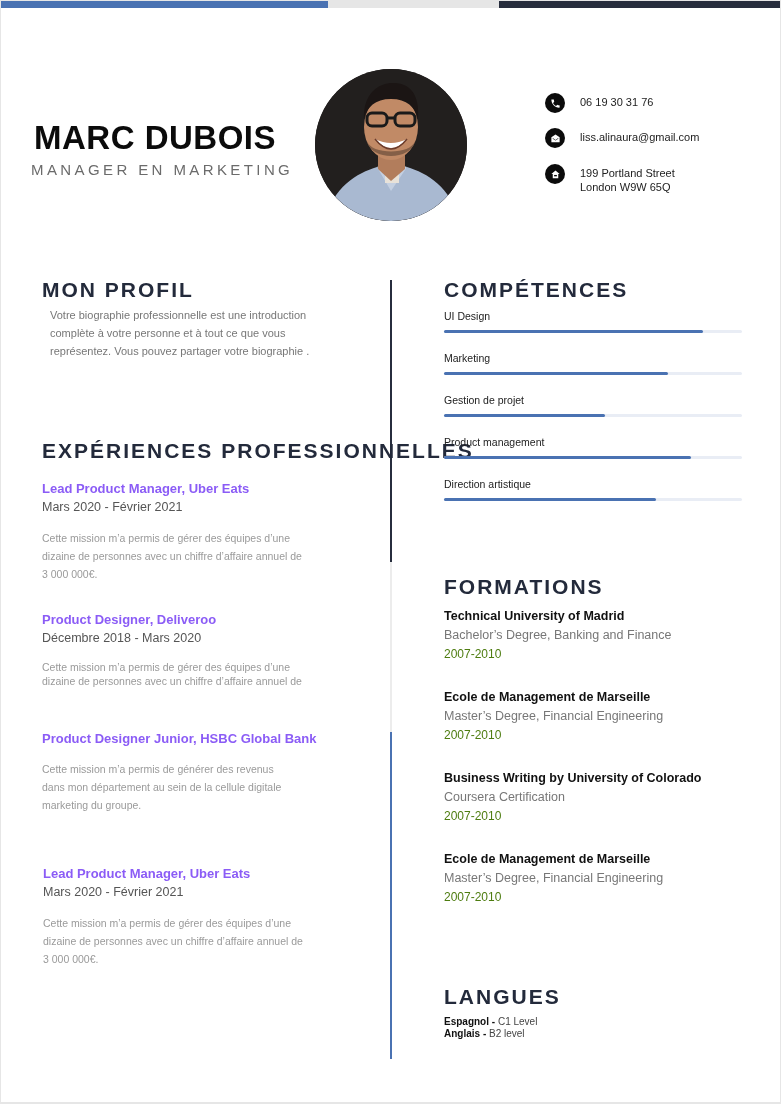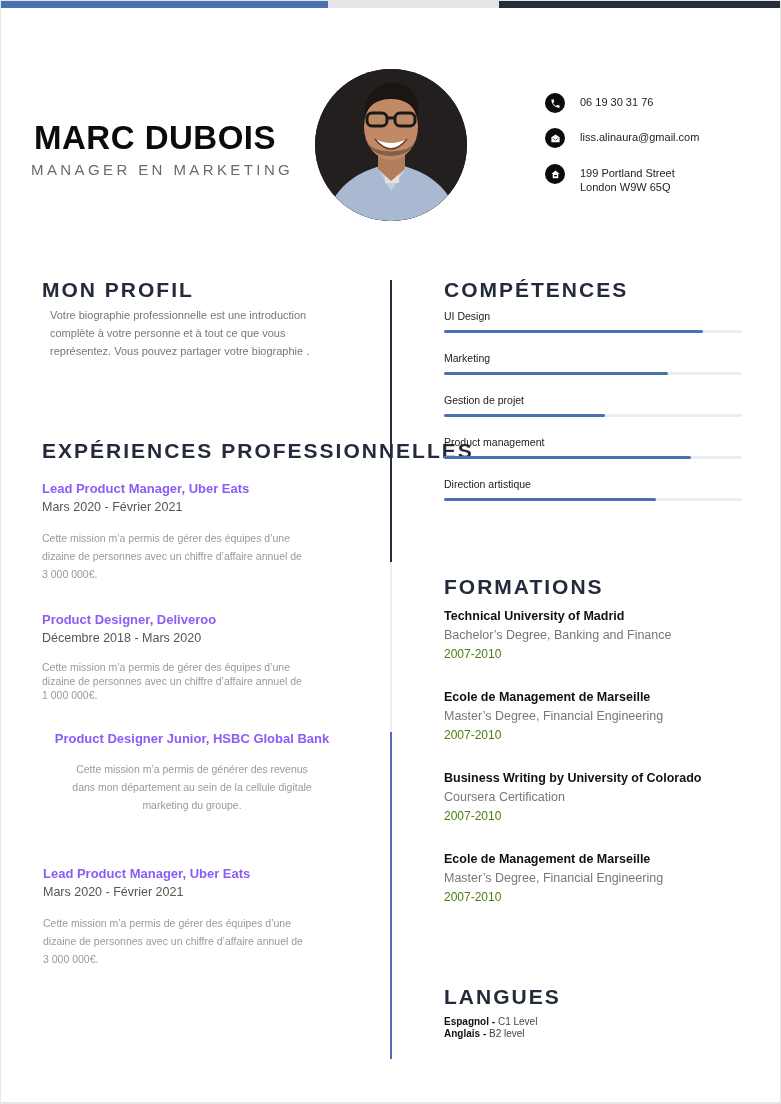--- a/index.html
+++ b/index.html
@@ -157,25 +157,24 @@
       <div>3 000 000€.</div>
     </div>
   </div>
 
   <div class="exp" style="top:610px;">
     <div class="role">Product Designer, Deliveroo</div>
     <div class="dates">Décembre 2018 - Mars 2020</div>
     <div class="desc" style="line-height:14px;">
       <div>Cette mission m’a permis de gérer des équipes d’une</div>
       <div>dizaine de personnes avec un chiffre d’affaire annuel de</div>
-      <div>1 000 000€.</div>
-    </div>
-  </div>
-
-  <div class="exp" style="top:729px;text-align:center;">
+    </div>
+  </div>
+
+  <div class="exp" style="top:729px;">
     <div class="role">Product Designer Junior, HSBC Global Bank</div>
     <div class="desc" style="line-height:18px;">
       <div>Cette mission m’a permis de générer des revenus</div>
       <div>dans mon département au sein de la cellule digitale</div>
       <div>marketing du groupe.</div>
     </div>
   </div>
 
   <div class="exp" style="top:864px;left:42px;">
     <div class="role">Lead Product Manager, Uber Eats</div>

